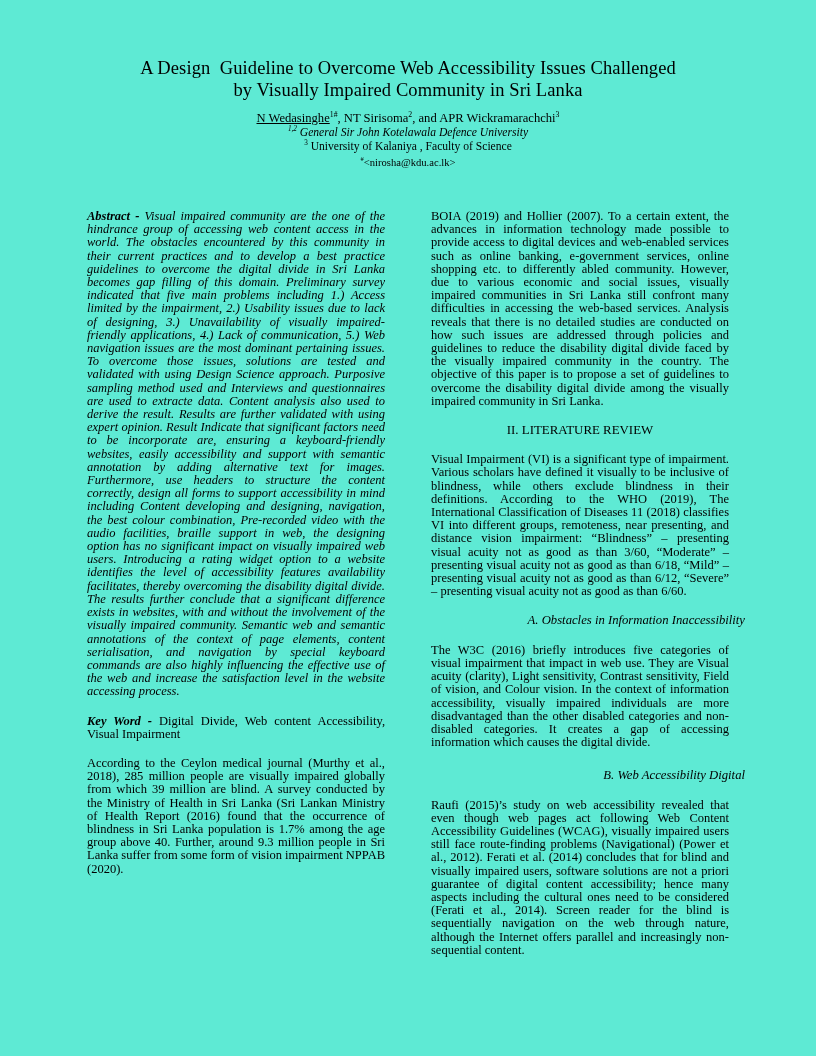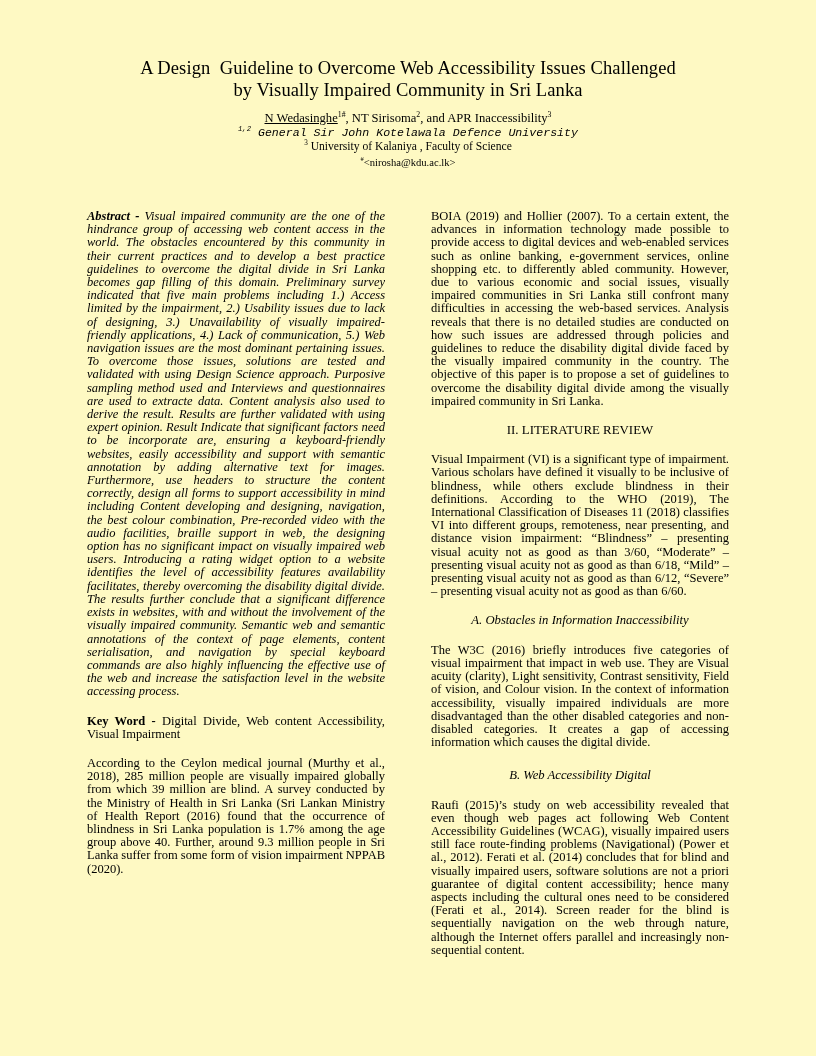--- a/index.html
+++ b/index.html
@@ -6,21 +6,21 @@
   html, body {
     margin: 0;
     padding: 0;
     background: #e8e8e8;
   }
   .page {
     position: relative;
     width: 816px;
     height: 1056px;
     margin: 0 auto;
-    background: #fef9c3;
+    background: #5eead4;
     color: #000000;
     font-family: "Liberation Serif", "DejaVu Serif", serif;
     overflow: hidden;
     box-sizing: border-box;
   }
   .head {
     text-align: center;
     padding-top: 57px;
   }
   .title-line {
@@ -36,21 +36,21 @@
   .authors .u { text-decoration: underline; text-align: right; }
   sup {
     font-size: 0.62em;
     vertical-align: super;
     line-height: 0;
   }
   .affil {
     font-size: 11.6px;
     line-height: 14px;
   }
-  .affil.it { font-style: italic; font-family: Liberation Mono, monospace; }
+  .affil.it { font-style: italic; }
   .email {
     font-size: 10.6px;
     line-height: 13px;
     margin-top: 2px;
   }
   .columns {
     display: flex;
     gap: 14px;
     padding: 0 71px;
     margin-top: 25px;
@@ -58,50 +58,50 @@
   .col {
     width: 330px;
     font-size: 12.5px;
     line-height: 13.2px;
     text-align: justify;
     text-justify: inter-word;
   }
   .col p { margin: 16px; }
   .abstract { font-style: italic; }
   .lead { font-weight: bold; }
-  .keywords .lead { }
+  .keywords .lead { font-style: italic; }
   .sec-heading {
     font-weight: normal;
     font-size: 12.9px;
     line-height: 13.2px;
     text-align: center;
     margin: 12px 0 13px 0;
   }
   .sec-heading.flush-top { margin-top: 16px; }
   .sub-heading {
     font-weight: normal;
     font-style: italic;
     font-size: 12.7px;
     line-height: 13.2px;
-    text-align: center;
+    text-align: right;
     margin: 16px 0 14px 0;
   }
   .sub-heading.tight-bottom { margin: 20px 0 0 0; }
 </style>
 </head>
 <body>
 
 <div class="page">
 
   <header class="head">
     <div>
       <div class="title-line">A Design&nbsp; Guideline to Overcome Web Accessibility Issues Challenged</div>
       <div class="title-line">by Visually Impaired Community in Sri Lanka</div>
     </div>
-    <div class="authors"><span class="u">N Wedasinghe</span><sup>1#</sup><span>, </span><span>NT Sirisoma</span><sup>2</sup><span>, and </span><span>APR Inaccessibility</span><sup>3</sup></div>
+    <div class="authors"><span class="u">N Wedasinghe</span><sup>1#</sup><span>, </span><span>NT Sirisoma</span><sup>2</sup><span>, and </span><span>APR Wickramarachchi</span><sup>3</sup></div>
     <div class="affil it"><sup>1,2</sup><span> General Sir John Kotelawala Defence University</span></div>
     <div class="affil"><sup>3</sup><span> University of Kalaniya , Faculty of Science</span></div>
     <div class="email"><sup>#</sup><span>&lt;nirosha@kdu.ac.lk&gt;</span></div>
   </header>
 
   <main class="columns">
 
     <section class="col">
       <p class="abstract"><span class="lead">Abstract - </span><span>Visual impaired community are the one of the hindrance group of accessing web content access in the world. The obstacles encountered by this community in their current practices and to develop a best practice guidelines to overcome the digital divide in Sri Lanka becomes gap filling of this domain. Preliminary survey indicated that five main problems including 1.) Access limited by the impairment, 2.) Usability issues due to lack of designing, 3.) Unavailability of visually impaired-friendly applications, 4.) Lack of communication, 5.) Web navigation issues are the most dominant pertaining issues. To overcome those issues, solutions are tested and validated with using Design Science approach. Purposive sampling method used and Interviews and questionnaires are used to extracte data. Content analysis also used to derive the result. Results are further validated with using expert opinion. Result Indicate that significant factors need to be incorporate are, ensuring a keyboard-friendly websites, easily accessibility and support with semantic annotation by adding alternative text for images. Furthermore, use headers to structure the content correctly, design all forms to support accessibility in mind including Content developing and designing, navigation, the best colour combination, Pre-recorded video with the audio facilities, braille support in web, the designing option has no significant impact on visually impaired web users. Introducing a rating widget option to a website identifies the level of accessibility features availability facilitates, thereby overcoming the disability digital divide. The results further conclude that a significant difference exists in websites, with and without the involvement of the visually impaired community. Semantic web and semantic annotations of the context of page elements, content serialisation, and navigation by special keyboard commands are also highly influencing the effective use of the web and increase the satisfaction level in the website accessing process.</span></p>
       <p class="keywords"><span class="lead">Key Word - </span><span>Digital Divide, Web content Accessibility, Visual Impairment</span></p>

